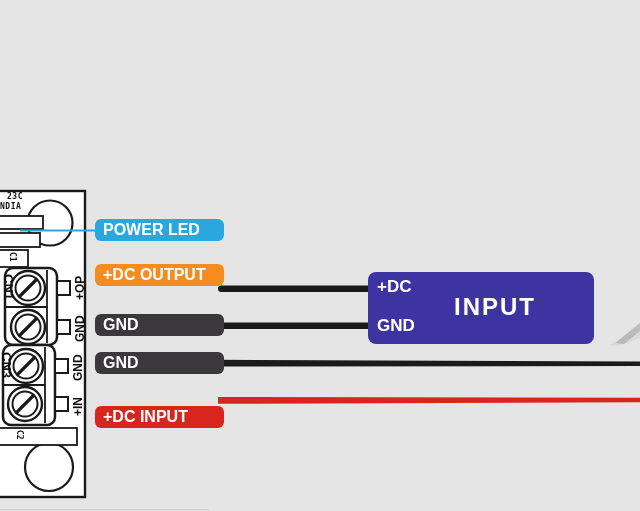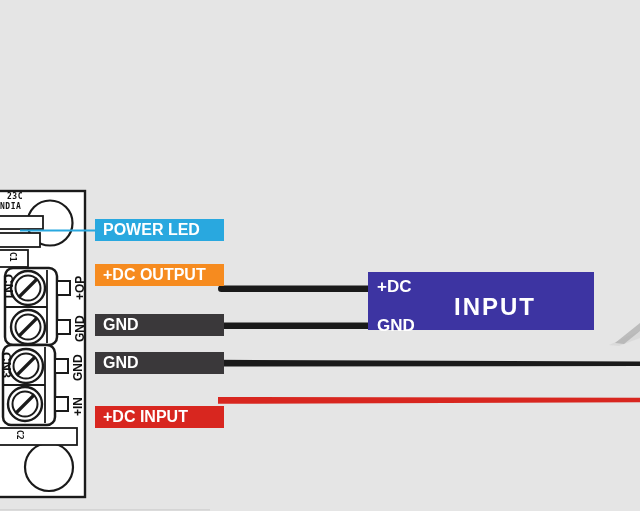--- a/index.html
+++ b/index.html
@@ -1,27 +1,27 @@
 <!DOCTYPE html>
 <html><head>
 <meta charset="utf-8">
 <style>
   html,body{margin:0;padding:0;background:#fff;}
   #canvas{position:relative;width:640px;height:511px;background:#e5e5e5;overflow:hidden;
           font-family:"Liberation Sans",sans-serif;}
   #artlayer{position:absolute;left:0;top:0;width:640px;height:511px;}
-  .lbl{position:absolute;left:95px;width:129px;height:22px;border-radius:0;
+  .lbl{position:absolute;left:95px;width:129px;height:22px;border-radius:6px;
        color:#fff;font-weight:bold;font-size:16px;line-height:22px;
        padding-left:8px;box-sizing:border-box;white-space:nowrap;}
   .c-blue{background:#29A8DF;}
   .c-orange{background:#F68B1F;}
   .c-dark{background:#3A383A;}
   .c-red{background:#D8261F;}
-  .load{position:absolute;left:368px;top:272px;width:226px;height:58px;
-        background:#3D34A2;border-radius:0;color:#fff;}
+  .load{position:absolute;left:368px;top:272px;width:226px;height:72px;
+        background:#3D34A2;border-radius:8px;color:#fff;}
   .load-pin{position:absolute;left:9px;font-weight:bold;font-size:17px;}
   .load-pin-top{top:5px;}
   .load-pin-bottom{top:44px;}
   .load-title{position:absolute;left:86px;top:21px;font-weight:bold;font-size:24px;
               letter-spacing:2px;}
   .silk{font-family:"DejaVu Sans Mono",monospace;font-weight:bold;fill:#111;}
   .pinlbl{font-family:"Liberation Sans",sans-serif;font-weight:bold;fill:#111;}
 </style>
 </head>
 <body>

